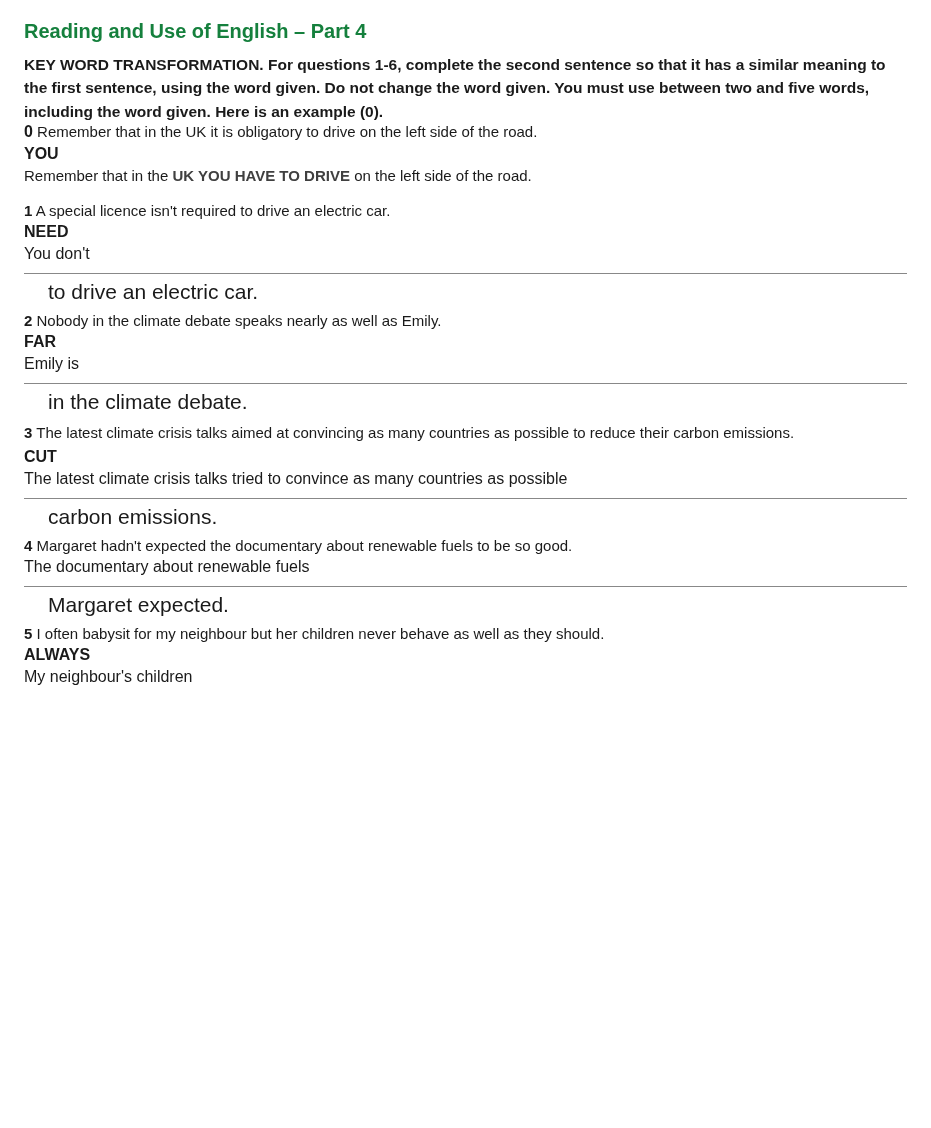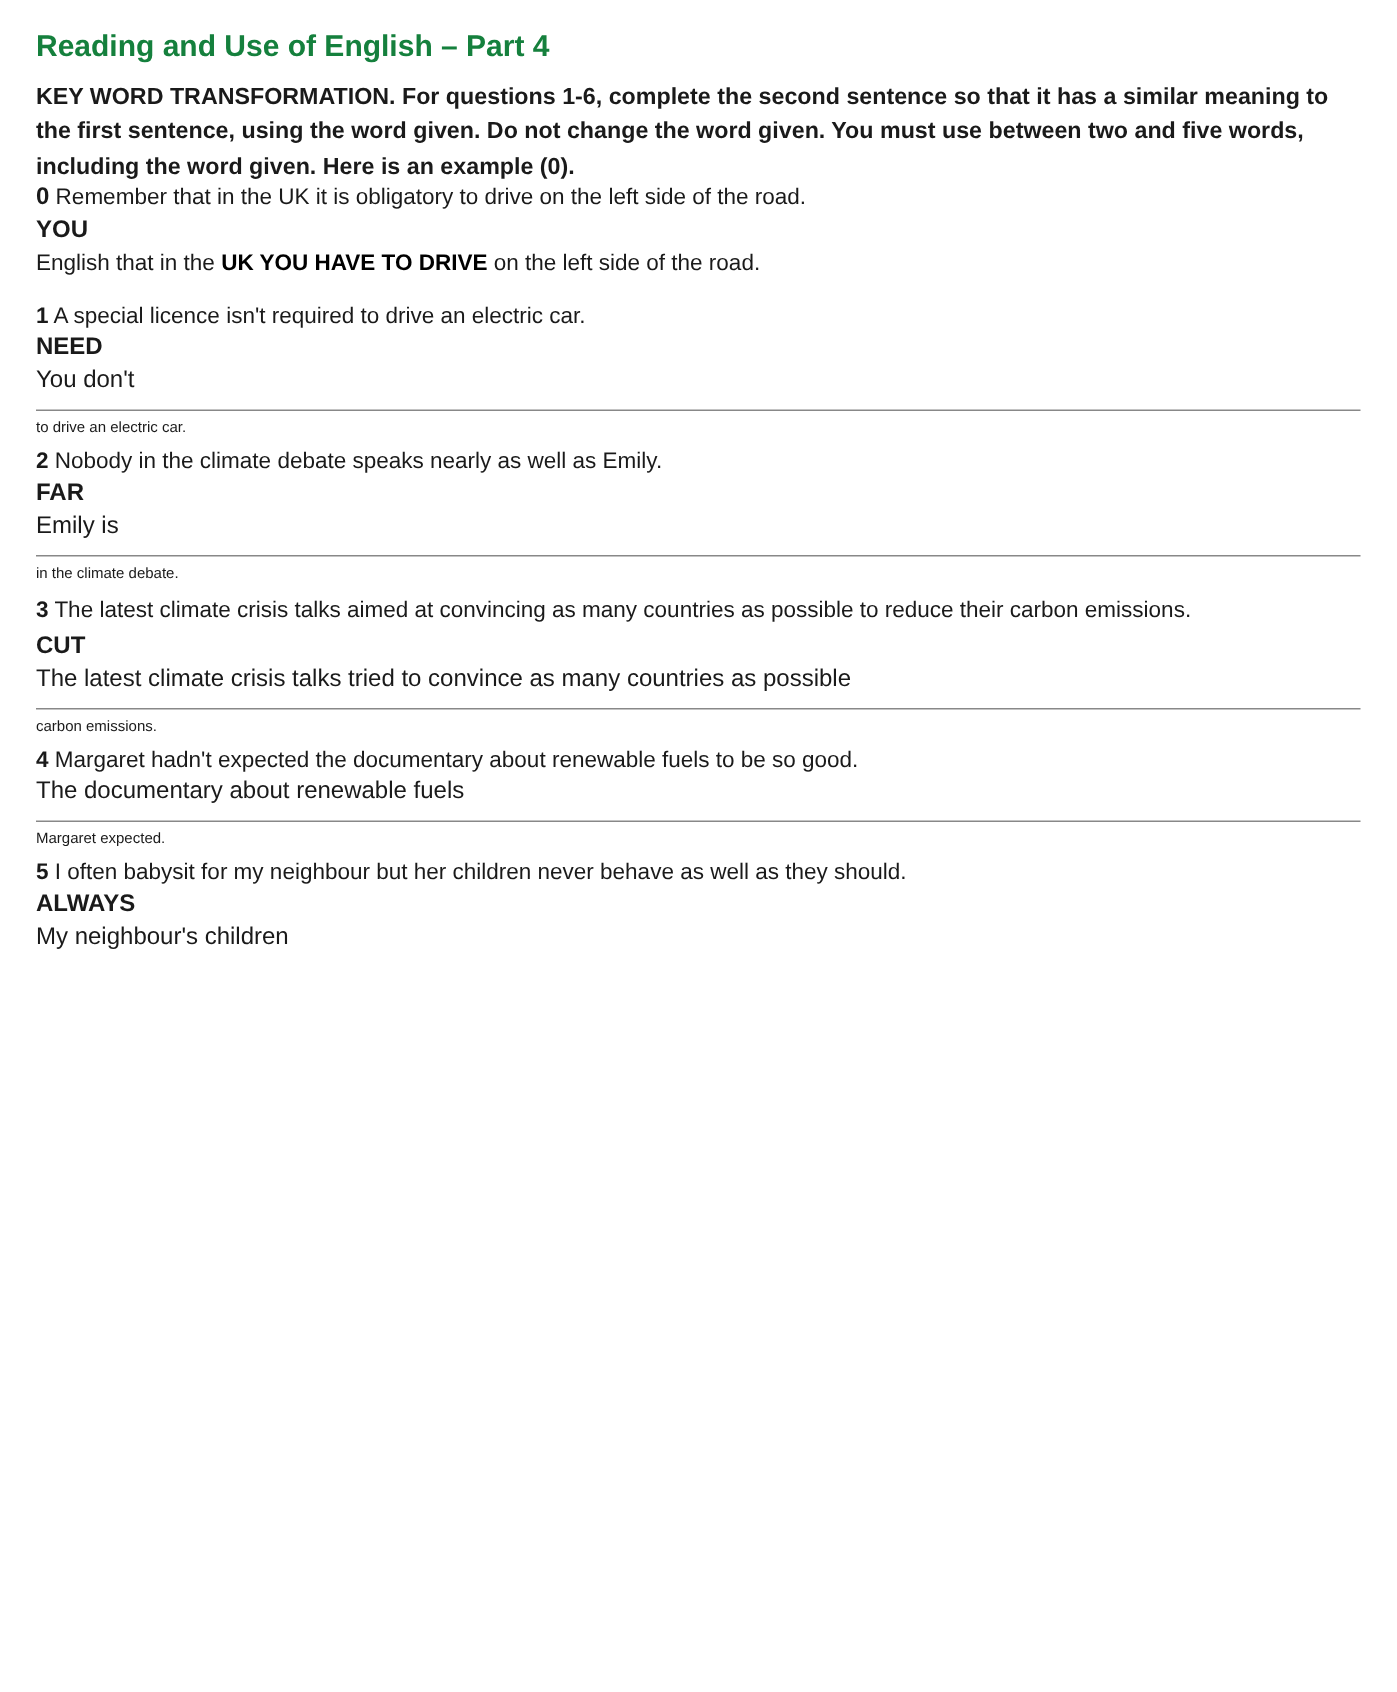--- a/index.html
+++ b/index.html
@@ -50,42 +50,43 @@
       font-size: 16px;
       margin: 4px 0;
     }
 
     .answer-sentence {
       font-size: 15px;
       margin-bottom: 2px;
     }
 
     .highlight {
-      color: #000000;
+      color: #404040;
       font-weight: bold;
     }
 
     .question-block {
       margin-bottom: 8px;
     }
 
     .question-first-line {
       font-size: 15px;
       margin-bottom: 4px;
     }
 
     .divider-line {
       border: none;
       border-top: 1px solid #888;
       margin: 10px 0 6px 0;
     }
 
     .answer-line-after {
-      font-size: 10px;
+      font-size: 21px;
       margin-bottom: 2px;
+      margin-left: 24px;
     }
 
     .q-number {
       font-weight: bold;
     }
 
     .you-dont {
       font-size: 16px;
       margin-top: 2px;
     }
@@ -102,21 +103,21 @@
 
 <div class="instructions">KEY WORD TRANSFORMATION. For questions 1-6, complete the second sentence so that it has a similar meaning to the first sentence, using the word given. Do not change the word given. You must use between two and five words, including the word given. Here is an example (0).</div>
 
 <div class="example-block">
   <div class="example-sentence">
     <span class="question-num">0</span>
     <span> Remember that in the UK it is obligatory to drive on the left side of the road.</span>
   </div>
   <div class="keyword">YOU</div>
   <div class="answer-sentence">
-    <span>English that in the </span>
+    <span>Remember that in the </span>
     <span class="highlight">UK YOU HAVE TO DRIVE</span>
     <span> on the left side of the road.</span>
   </div>
 </div>
 
 <div class="question-block">
   <div class="question-first-line">
     <span class="q-number">1</span>
     <span> A special licence isn't required to drive an electric car.</span>
   </div>

